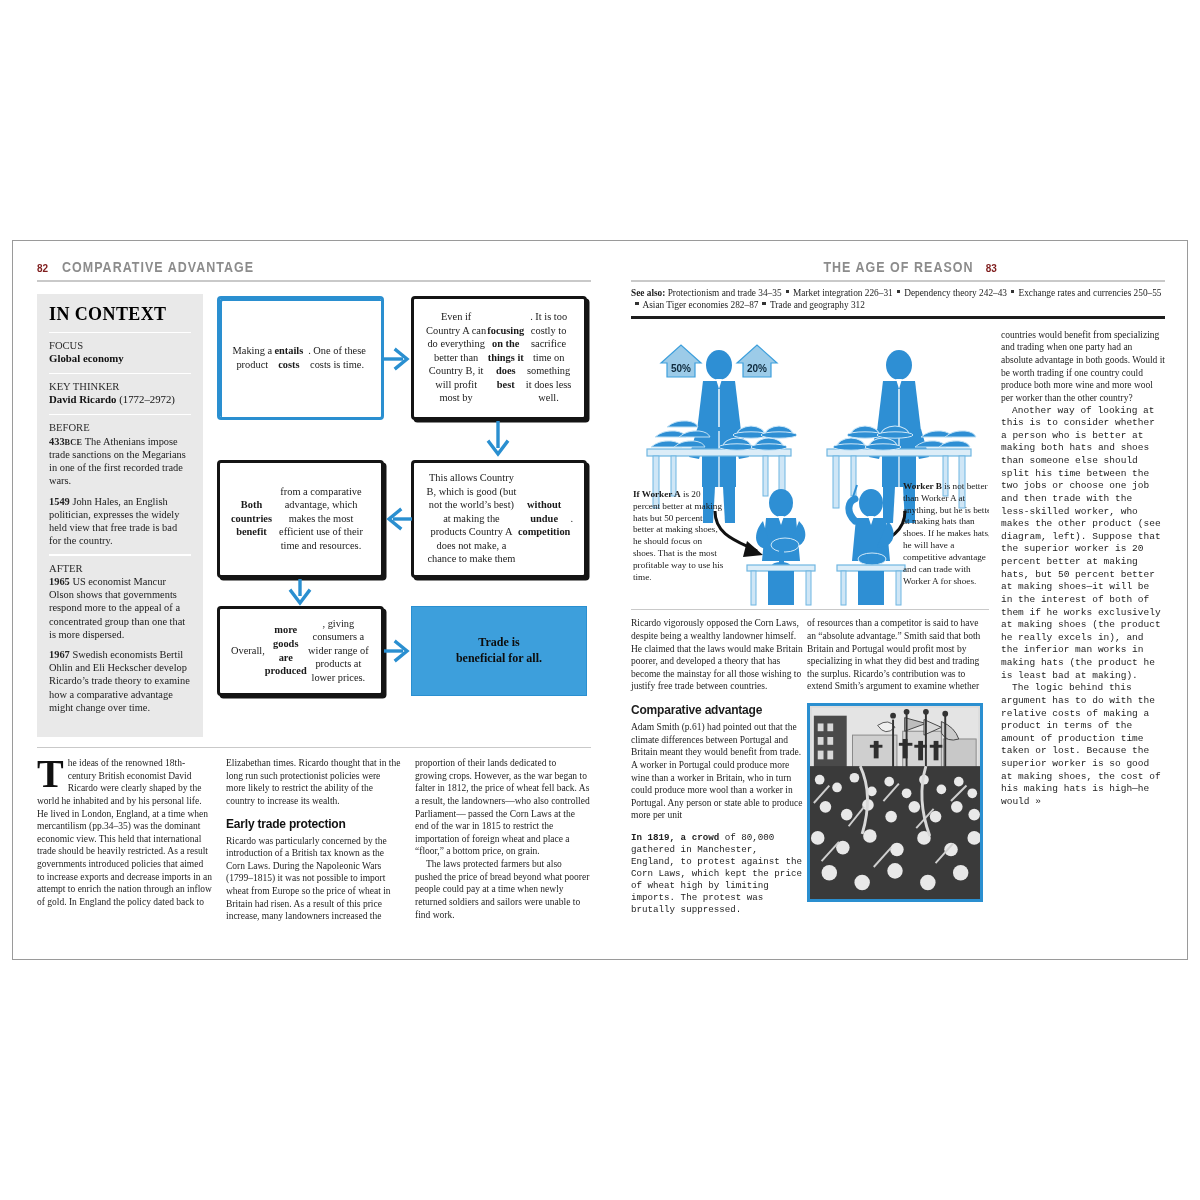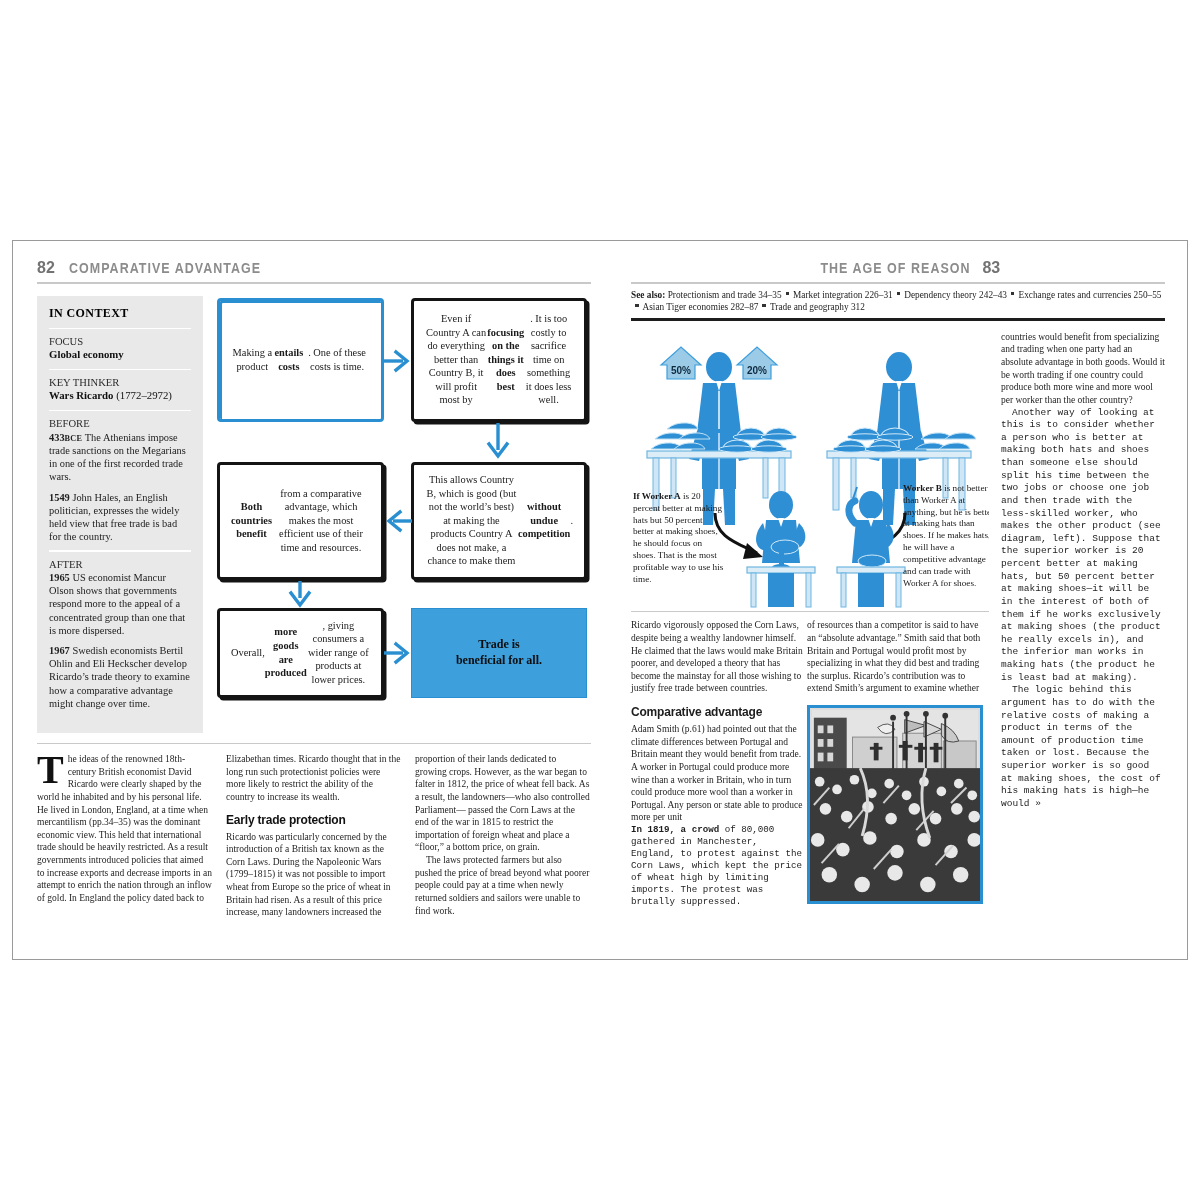--- a/index.html
+++ b/index.html
@@ -3,30 +3,30 @@
 <meta charset="utf-8">
 <style>
   html,body{margin:0;padding:0;background:#ffffff;}
   body{width:1200px;height:1200px;font-family:"Liberation Serif",serif;}
   .page-wrap{position:absolute;left:12px;top:240px;width:1176px;height:720px;background:#fff;border:1px solid #9a9a9a;box-sizing:border-box;}
   .spread{position:relative;width:100%;height:100%;}
 
   
   .left-page{position:absolute;left:0;top:0;width:600px;height:100%;box-sizing:border-box;padding:18px 22px 0 24px;}
   .lp-header{display:flex;align-items:baseline;gap:14px;}
-  .folio{font-family:"Liberation Sans",sans-serif;font-weight:bold;font-size:16px;color:#737373;letter-spacing:0px;}
+  .folio{font-family:"Liberation Sans",sans-serif;font-weight:bold;font-size:10px;color:#7f1d1d;letter-spacing:0px;}
   .chapter-title{font-family:"Liberation Sans",sans-serif;font-weight:bold;font-size:14.5px;color:#8c8c8c;letter-spacing:1.2px;
      transform:scaleX(0.86);transform-origin:left center;}
   .rule-thin{height:1.5px;background:#c9c9c9;margin-top:5px;}
 
   .lp-body{display:flex;gap:12px;margin-top:12px;}
 
   
   .incontext{width:166px;background:#e9e9e9;padding:10px 12px 16px 12px;box-sizing:border-box;}
-  .ic-title{font-family:"Liberation Serif",serif;font-weight:bold;font-size:12px;letter-spacing:.4px;margin-bottom:7px;}
+  .ic-title{font-family:"Liberation Serif",serif;font-weight:bold;font-size:18px;letter-spacing:.4px;margin-bottom:7px;}
   .ic-div{height:1.5px;background:#ffffff;margin:7px 0 6px 0;}
   .ic-label{font-size:10.6px;color:#2b2b2b;line-height:1.24;}
   .ic-strong{font-weight:bold;font-size:10.8px;color:#111;line-height:1.26;}
   .ic-para{font-size:10.4px;line-height:1.27;color:#222;margin:0 0 7px 0;}
   .ic-para b{font-weight:bold;}
   .sc{font-size:8.2px;font-variant:small-caps;letter-spacing:.3px;}
 
   
   .flow{position:relative;width:376px;height:404px;}
   .fbox{position:absolute;box-sizing:border-box;display:flex;align-items:center;justify-content:center;text-align:center;
@@ -85,21 +85,21 @@
     <div class="lp-body">
 
       <div class="incontext">
         <div class="ic-title">IN CONTEXT</div>
         <div class="ic-div"></div>
         <div class="ic-label">FOCUS</div>
         <div class="ic-strong">Global economy</div>
         <div class="ic-div"></div>
         <div class="ic-label">KEY THINKER</div>
         <div class="ic-strong">
-          <span>Wars Ricardo</span>
+          <span>David Ricardo</span>
           <span style="font-weight:normal">(1772–2972)</span>
         </div>
         <div class="ic-div"></div>
         <div class="ic-label">BEFORE</div>
         <p class="ic-para">
           <b>433</b><b class="sc">BCE</b><span> The Athenians impose trade sanctions on the Megarians in one of the first recorded trade wars.</span>
         </p>
         <p class="ic-para">
           <b>1549</b><span> John Hales, an English politician, expresses the widely held view that free trade is bad for the country.</span>
         </p>
@@ -334,21 +334,21 @@
           <div class="illus-cap" style="left:272px;top:152px;"><b>Worker B</b> is not better than Worker A at anything, but he is better at making hats than shoes. If he makes hats, he will have a competitive advantage and can trade with Worker A for shoes.</div>
         </div>
 
         <div style="height:1.5px;background:#c9c9c9;margin-top:2px;"></div>
 
         <div style="display:flex;margin-top:7px;">
           <div class="rp-col">
             <p>Ricardo vigorously opposed the Corn Laws, despite being a wealthy landowner himself. He claimed that the laws would make Britain poorer, and developed a theory that has become the mainstay for all those wishing to justify free trade between countries.</p>
             <h3>Comparative advantage</h3>
             <p style="text-indent:0">Adam Smith (p.61) had pointed out that the climate differences between Portugal and Britain meant they would benefit from trade. A worker in Portugal could produce more wine than a worker in Britain, who in turn could produce more wool than a worker in Portugal. Any person or state able to produce more per unit</p>
-            <p class="photo-cap" style="text-indent:0"><b>In 1819, a crowd</b> of 80,000 gathered in Manchester, England, to protest against the Corn Laws, which kept the price of wheat high by limiting imports. The protest was brutally suppressed.</p>
+            <p class="photo-cap" style="margin-top:10px;text-indent:0"><b>In 1819, a crowd</b> of 80,000 gathered in Manchester, England, to protest against the Corn Laws, which kept the price of wheat high by limiting imports. The protest was brutally suppressed.</p>
           </div>
           <div class="rp-col">
             <p>of resources than a competitor is said to have an “absolute advantage.” Smith said that both Britain and Portugal would profit most by specializing in what they did best and trading the surplus. Ricardo’s contribution was to extend Smith’s argument to examine whether</p>
             <div class="photo-box" style="width:176px;height:199px;margin-top:10px;">
               <svg width="100%" height="100%" viewBox="0 0 176 199" preserveAspectRatio="none">
                 <rect width="176" height="199" fill="#dcdcdc"></rect>
                 <rect x="2" y="2" width="172" height="60" fill="#e4e4e4"></rect>
                 <rect x="4" y="10" width="34" height="58" fill="#4a4a4a"></rect>
                 <rect x="8" y="18" width="6" height="8" fill="#d8d8d8"></rect>
                     <rect x="18" y="18" width="6" height="8" fill="#d8d8d8"></rect>

